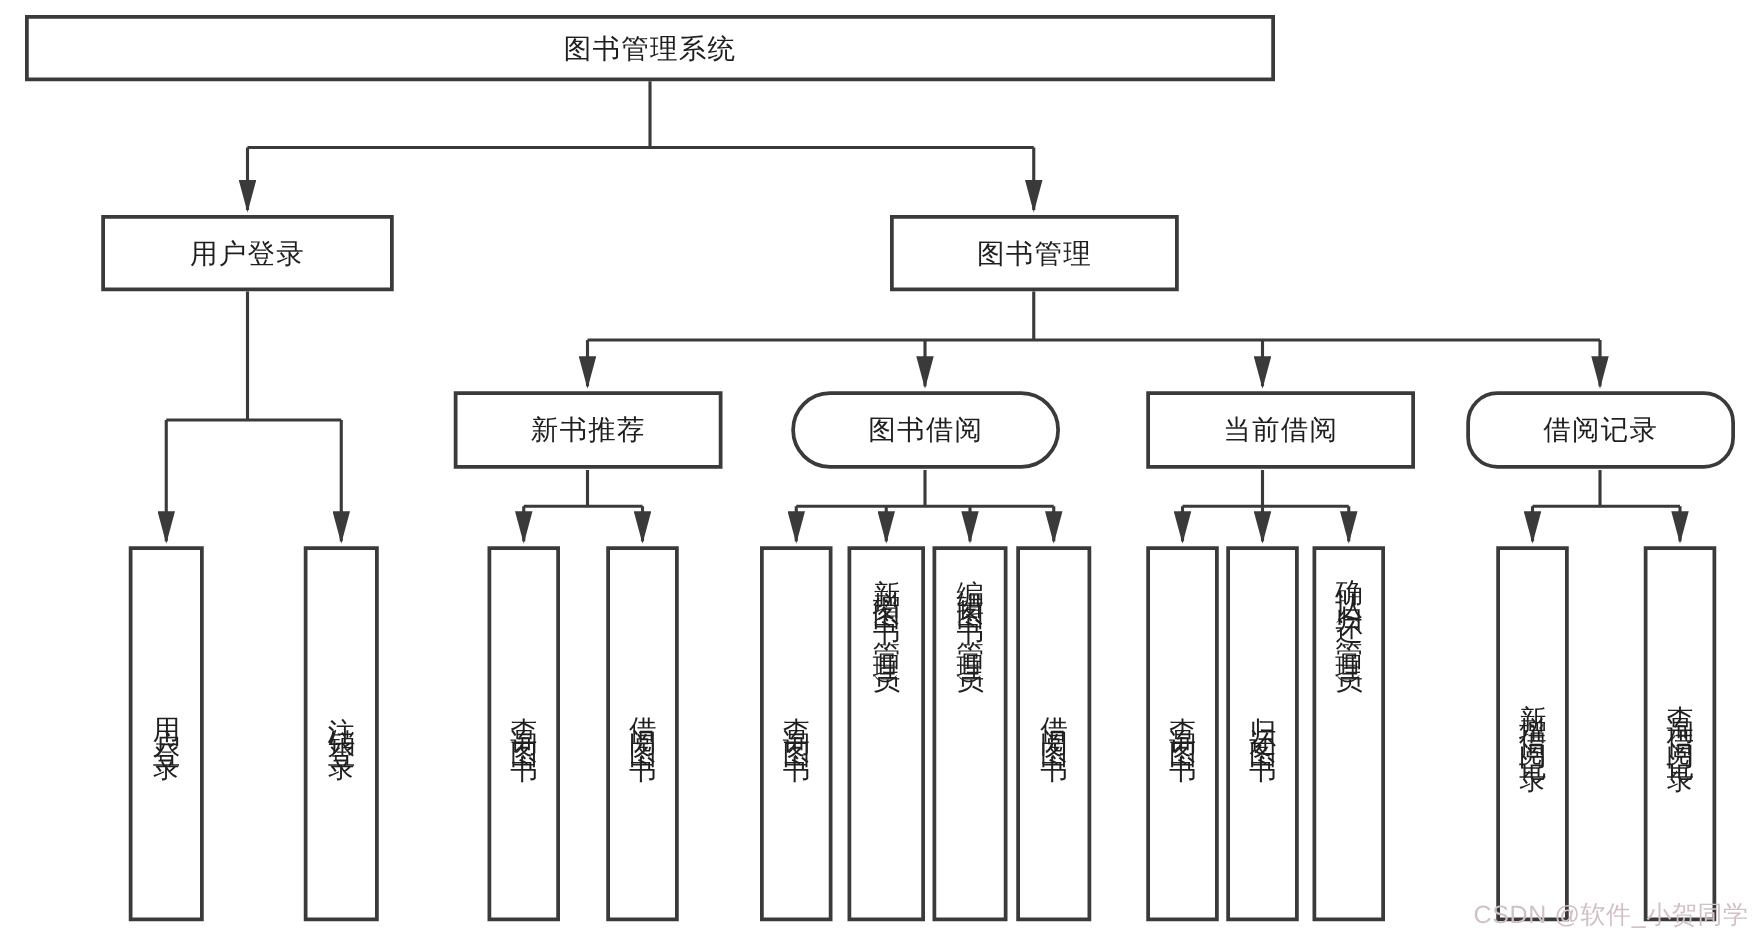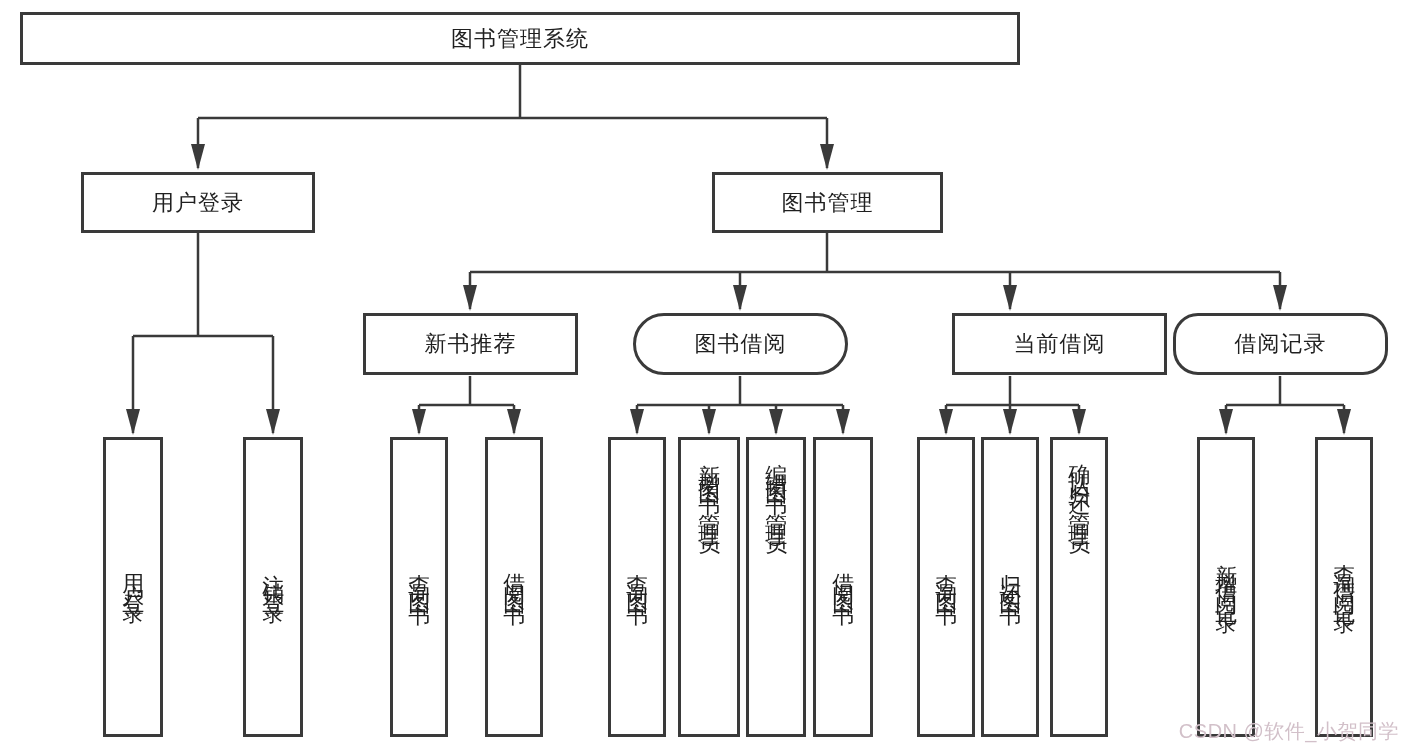--- a/index.html
+++ b/index.html
@@ -121,21 +121,21 @@
   <div class="node" style="left:712px;top:172px;width:231px;height:61px;">
     <span>图书管理</span>
   </div>
 
   <div class="node" style="left:363px;top:313px;width:215px;height:62px;">
     <span>新书推荐</span>
   </div>
   <div class="node" style="left:633px;top:313px;width:215px;height:62px;border-radius:31px;">
     <span>图书借阅</span>
   </div>
-  <div class="node" style="left:952px;top:313px;width:215px;height:62px;">
+  <div class="node" style="left:917px;top:313px;width:215px;height:62px;">
     <span>当前借阅</span>
   </div>
   <div class="node" style="left:1173px;top:313px;width:215px;height:62px;border-radius:25px;">
     <span>借阅记录</span>
   </div>
 
   <div class="leaf center" style="left:103px;top:437px;width:60px;height:300px;">
     <span class="vtext">用户登录</span>
   </div>
   <div class="leaf center" style="left:243px;top:437px;width:60px;height:300px;">

